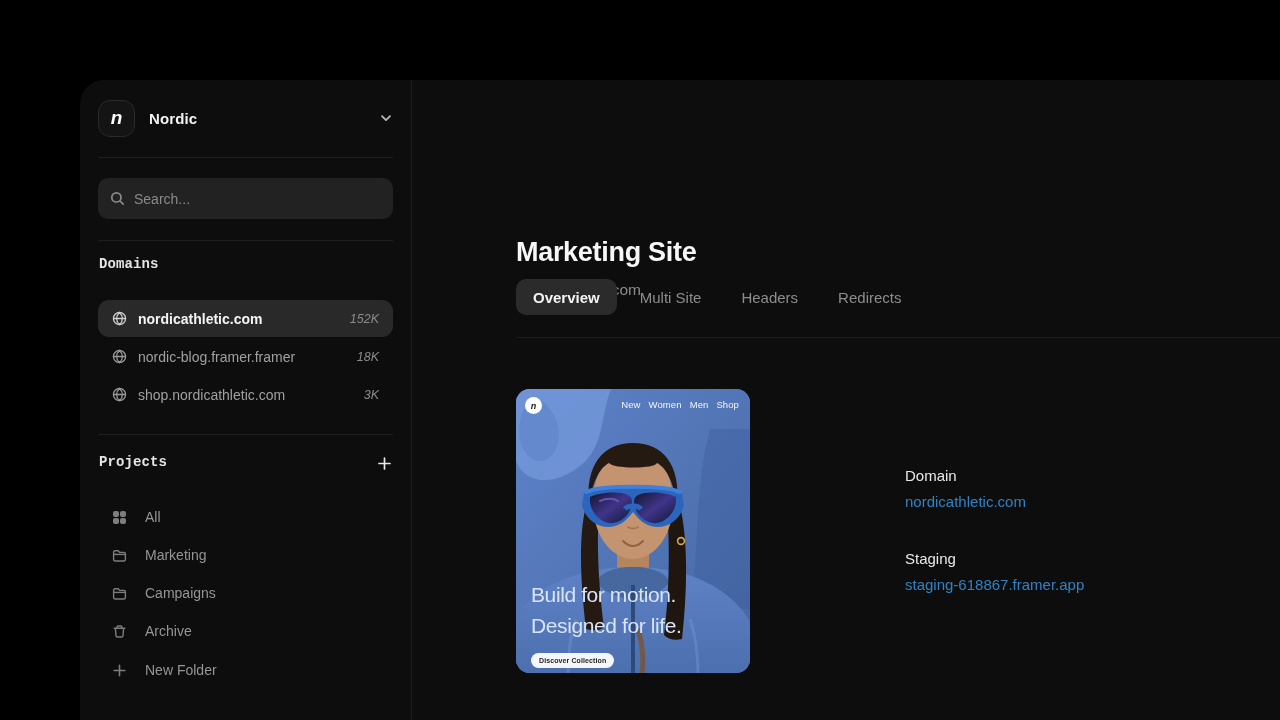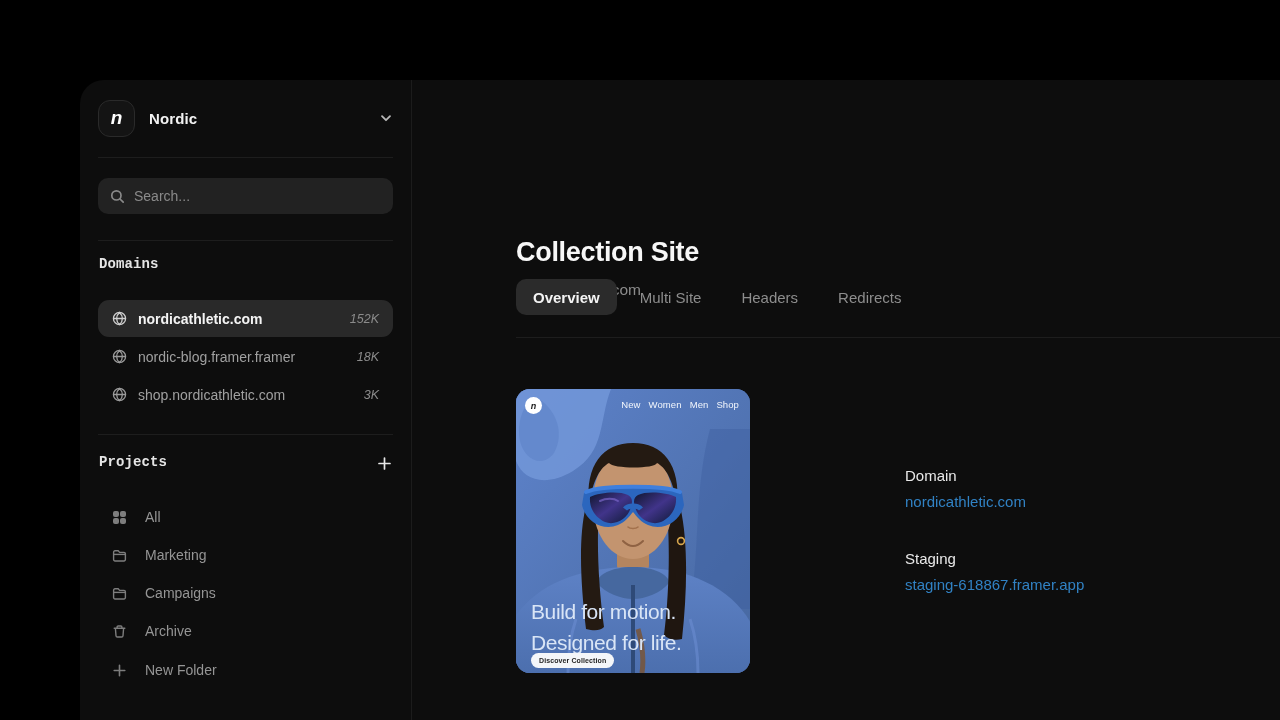--- a/index.html
+++ b/index.html
@@ -15,21 +15,21 @@
   .ws-row { position:absolute; left:18px; right:18px; top:16px; height:44px;
     display:flex; align-items:center; cursor:pointer; }
   .ws-logo { width:37px; height:37px; border-radius:12px; background:#141414;
     border:1px solid #2a2a2a; display:flex; align-items:center; justify-content:center;
     color:#fff; font-size:19px; font-weight:700; font-style:italic; }
   .ws-name { margin-left:14px; color:#f2f2f2; font-size:15px; font-weight:700; letter-spacing:.1px; }
   .ws-chevron { margin-left:auto; color:#b9b9b9; display:flex; }
 
   .divider { position:absolute; left:18px; right:18px; height:1px; background:#1d1d1d; }
 
-  .search-box { position:absolute; left:18px; right:18px; top:98px; height:36px;
+  .search-box { position:absolute; left:18px; right:18px; top:98px; height:41px;
     background:#222222; border-radius:10px; display:flex; align-items:center;
     padding:0 12px; gap:9px; cursor:text; }
   .search-box .ph { color:#8a8a8a; font-size:14px; }
   .search-box svg { color:#8a8a8a; flex:0 0 auto; }
 
   .section-heading { position:absolute; left:19px; color:#e5e5e5; font-size:14px;
     font-weight:700; letter-spacing:.1px;font-family:Liberation Mono, monospace; }
 
   .dom-item { position:absolute; left:18px; right:18px; height:37px; border-radius:11px;
     display:flex; align-items:center; padding:0 14px 0 14px; gap:11px; cursor:pointer; }
@@ -64,21 +64,21 @@
 
   
   .hero-card { position:absolute; left:103px; top:309px; width:234px; height:284px;
     border-radius:14px; overflow:hidden; cursor:pointer; background:#4f73b8; }
   .hero-card svg.scene { position:absolute; inset:0; }
   .hero-logo { position:absolute; left:9px; top:8px; width:17px; height:17px;
     border-radius:50%; background:#fff; color:#1b1b1b; font-size:9px; font-weight:700;
     font-style:italic; display:flex; align-items:center; justify-content:center; }
   .hero-nav { position:absolute; right:11px; top:10px; display:flex; gap:8px; }
   .hero-nav span { color:#f2f6fc; font-size:9.5px; letter-spacing:.1px; cursor:pointer; }
-  .hero-headline { position:absolute; left:15px; top:207px; color:#d9e5f6;
+  .hero-headline { position:absolute; left:15px; top:190px; color:#d9e5f6;
     font-size:21px; line-height:31px; letter-spacing:-.4px; }
   .hero-cta { position:absolute; left:15px; top:264px; background:#f4f6f9; color:#1f1f1f;
     font-size:7px; font-weight:700; padding:4px 8px; border-radius:8px; cursor:pointer;
     letter-spacing:.1px; white-space:nowrap; }
 
   
   .detail-block { position:absolute; left:464px;margin-left:28px; }
   .detail-label { color:#e9e9e9; font-size:15px; line-height:19px; }
   .detail-value { color:#3182c4; font-size:15px; line-height:19px; margin-top:7px; cursor:pointer; }
 </style>
@@ -201,21 +201,21 @@
         <svg width="15" height="15" viewBox="0 0 15 15" fill="none" stroke="currentColor" stroke-width="1.6" stroke-linecap="round">
             <path d="M7.5 2.2v10.6M2.2 7.5h10.6"></path>
           </svg>
       </span>
       <span class="label">New Folder</span>
     </div>
   </div>
 
   <div class="main">
 
-    <div class="page-title">Collection Site</div>
+    <div class="page-title">Marketing Site</div>
     <div class="page-subtitle">nordicathletic.com</div>
 
     <div class="tabs">
       <div class="tab active">Overview</div>
       <div class="tab">Multi Site</div>
       <div class="tab">Headers</div>
       <div class="tab">Redirects</div>
     </div>
 
     <div class="tab-divider"></div>

